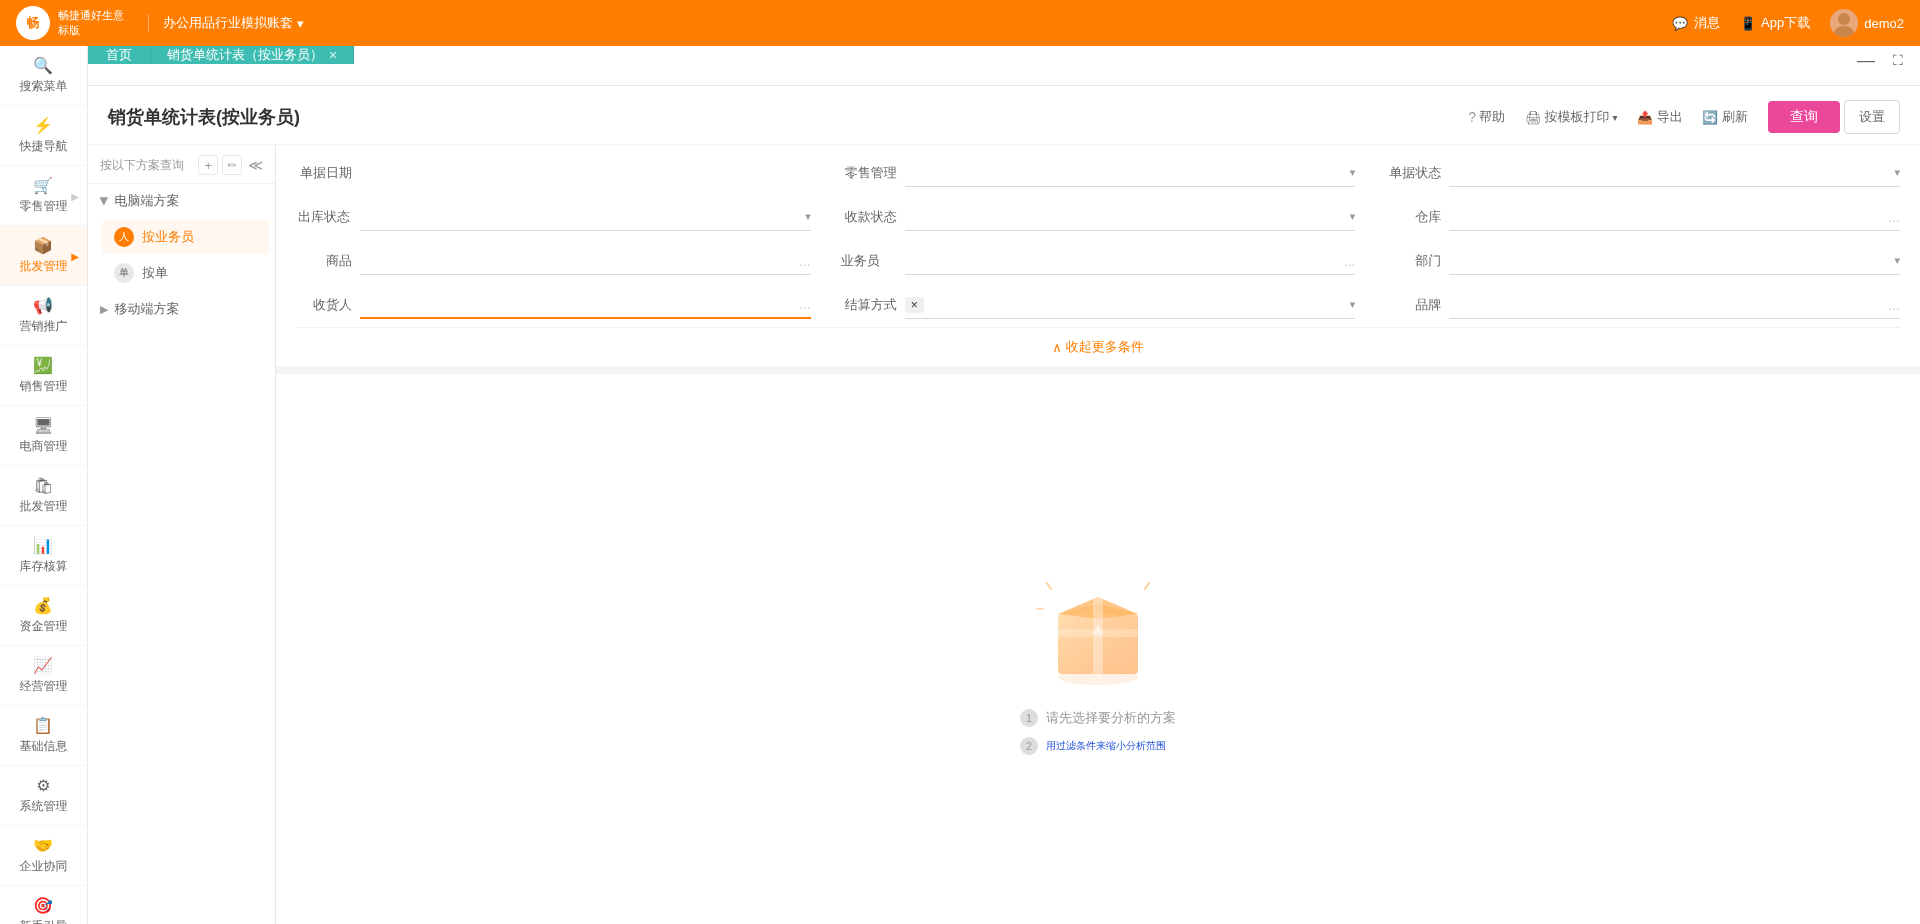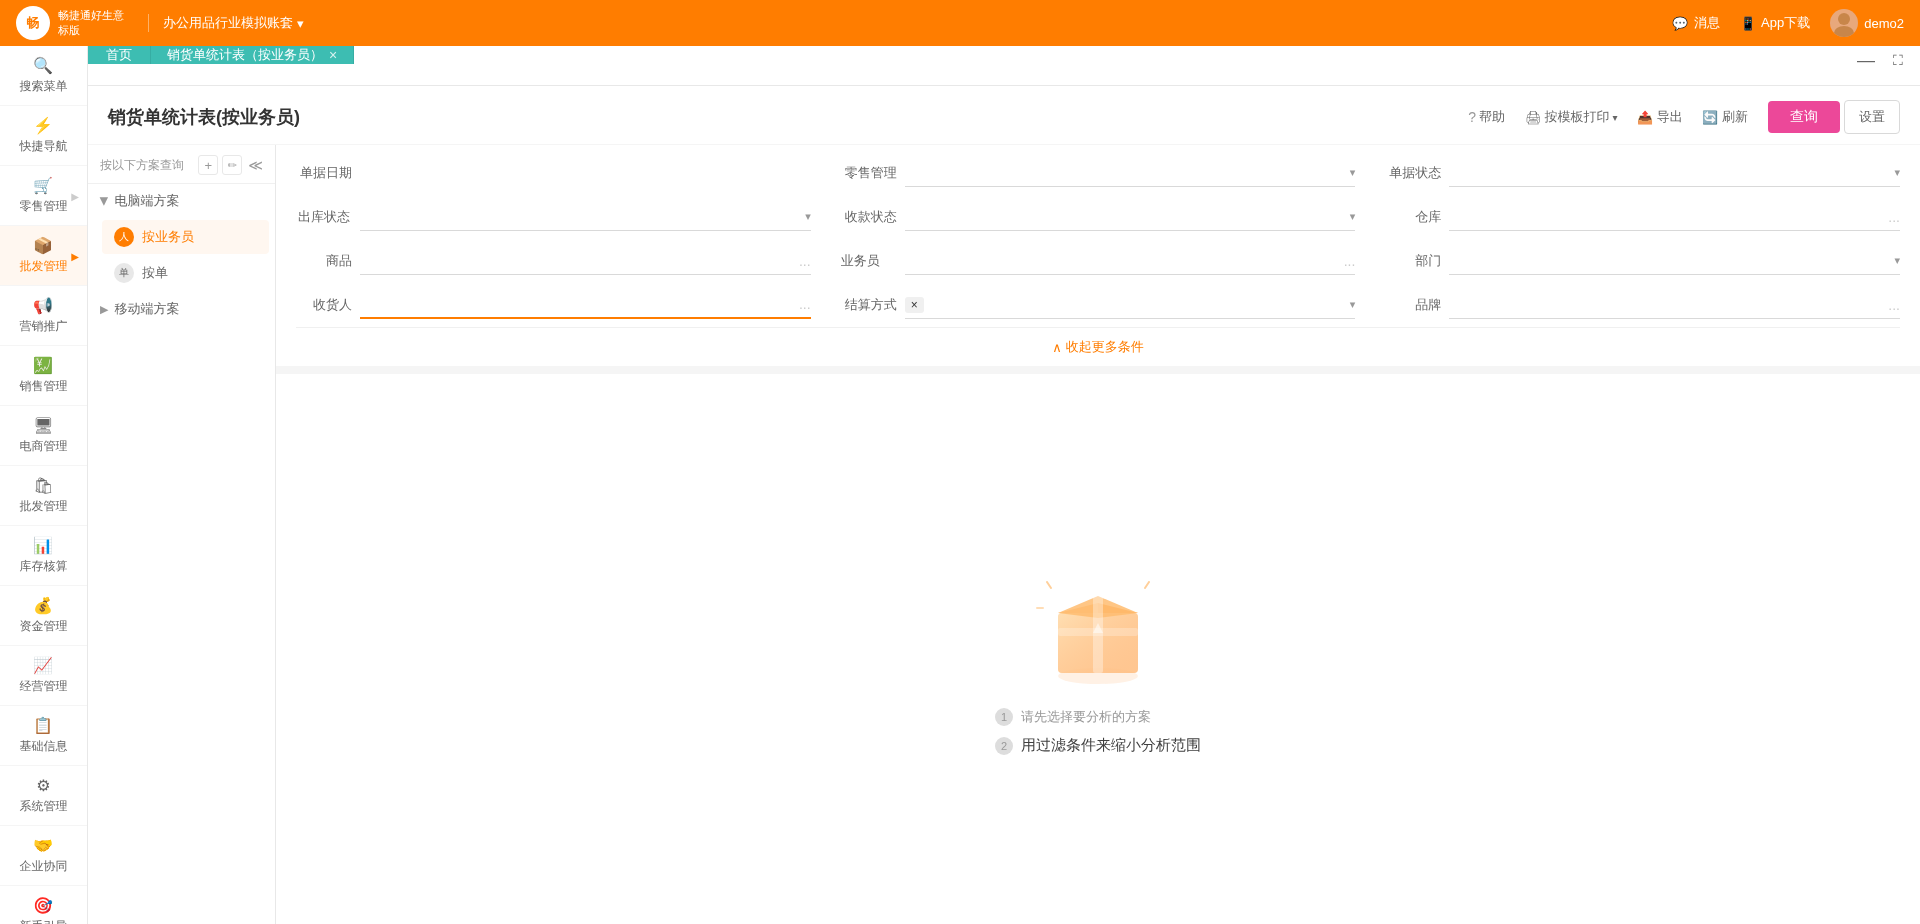--- a/index.html
+++ b/index.html
@@ -337,21 +337,21 @@
                     </defs>
                   </svg>
                 </div>
                 <div style="display:flex; flex-direction:column; gap:10px;">
                   <div style="display:flex; align-items:center; gap:8px;">
                     <div style="width:18px; height:18px; border-radius:50%; background:#ddd; color:#999; display:flex; align-items:center; justify-content:center; font-size:11px; flex-shrink:0;">1</div>
                     <span style="color:#999; font-size:13px;">请先选择要分析的方案</span>
                   </div>
                   <div style="display:flex; align-items:center; gap:8px;">
                     <div style="width:18px; height:18px; border-radius:50%; background:#ddd; color:#999; display:flex; align-items:center; justify-content:center; font-size:11px; flex-shrink:0;">2</div>
-                    <span style="color:#404040; font-size:15px;">用过滤条件来缩小分析范围</span>
+                    <span style="color:#1d4ed8; font-size:10px;">用过滤条件来缩小分析范围</span>
                   </div>
                 </div>
               </div>
             </div>
           </div>
         </div>
       </div>
     </div>
   </div>
 </div>

